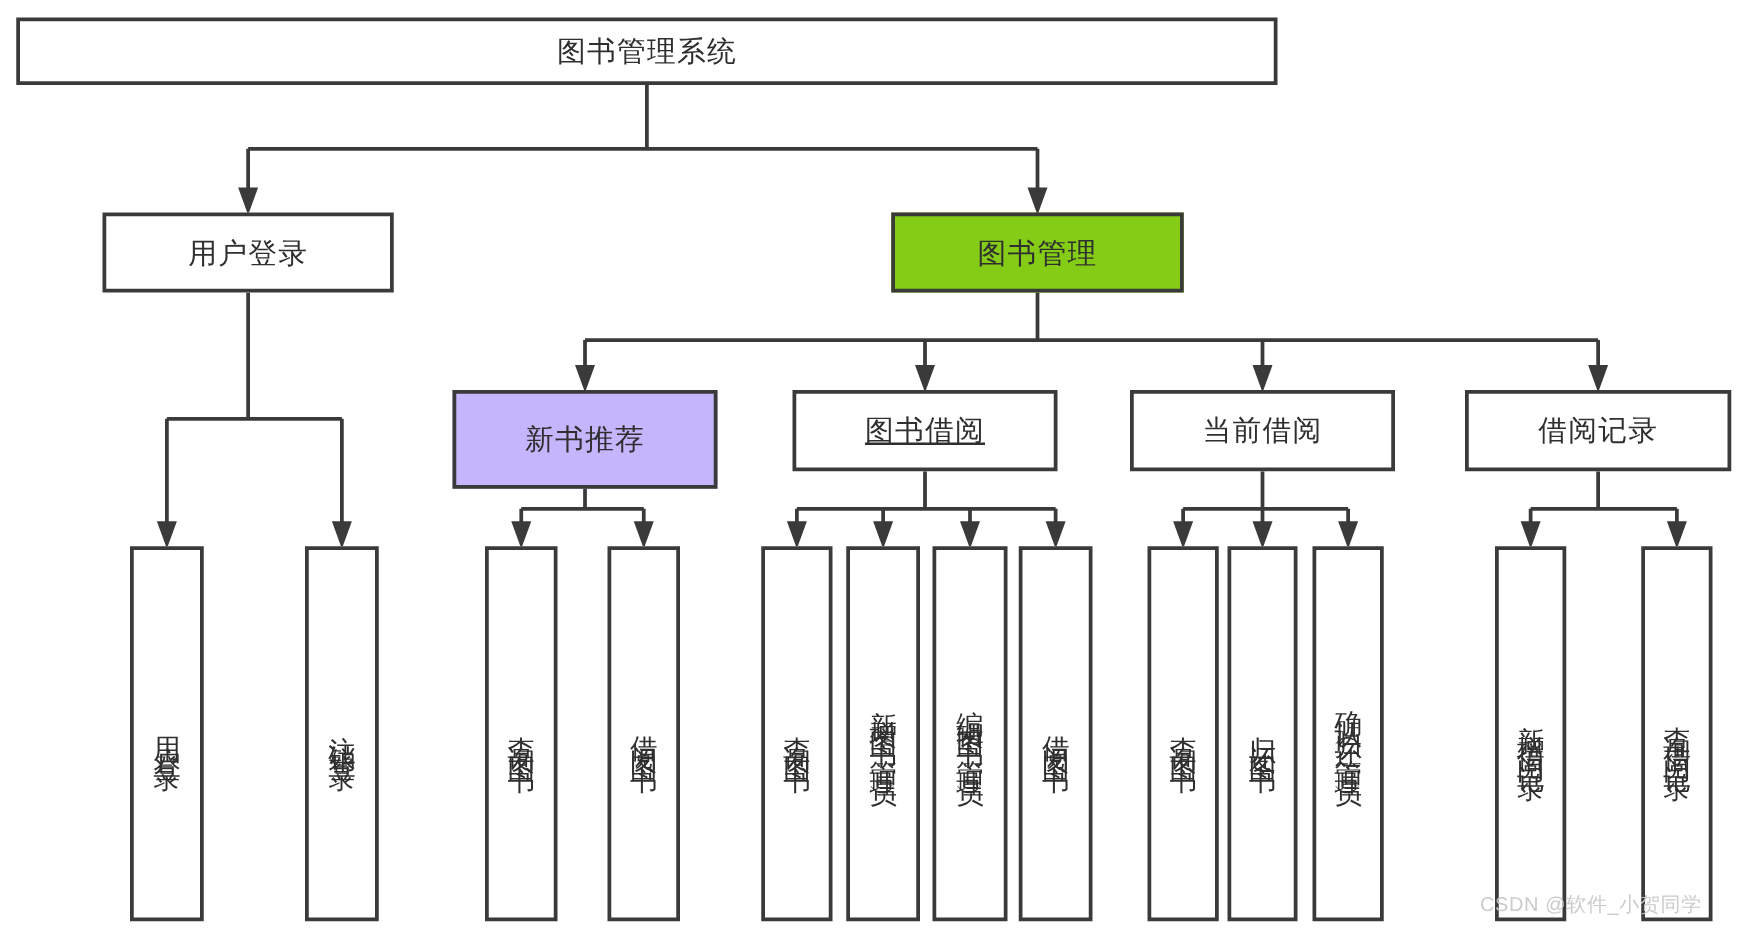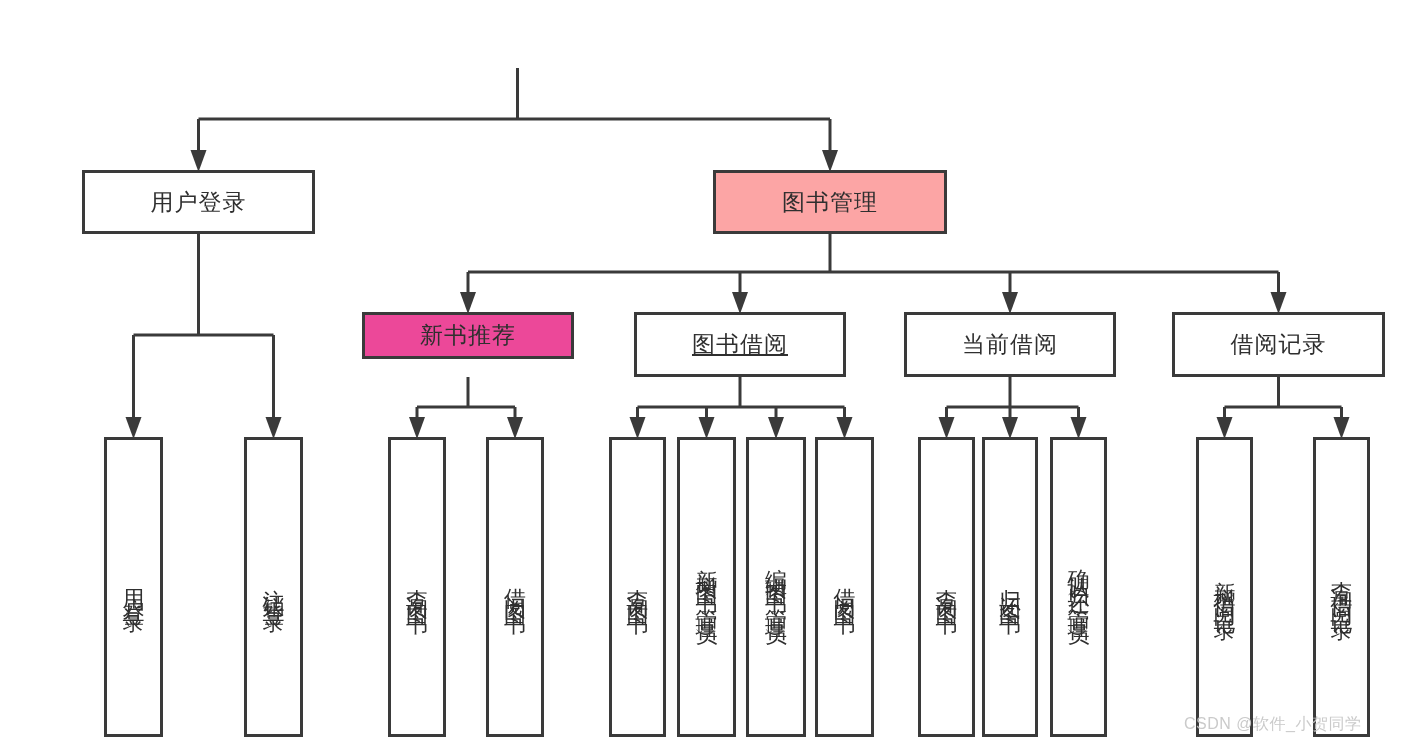--- a/index.html
+++ b/index.html
@@ -114,27 +114,30 @@
       <line x1="1078.5" y1="407" x2="1078.5" y2="421"></line>
       <polygon points="1078.5,439 1070.5,417 1086.5,417"></polygon>
       <line x1="1278.5" y1="377" x2="1278.5" y2="407"></line>
       <line x1="1224.5" y1="407" x2="1341.5" y2="407"></line>
       <line x1="1224.5" y1="407" x2="1224.5" y2="421"></line>
       <polygon points="1224.5,439 1216.5,417 1232.5,417"></polygon>
       <line x1="1341.5" y1="407" x2="1341.5" y2="421"></line>
       <polygon points="1341.5,439 1333.5,417 1349.5,417"></polygon>
     </svg>
   <div id="watermark" style="color: rgb(198, 198, 198);">CSDN @软件_小贺同学</div>
+<div class="node" style="left: 13px; top: 14px; width: 1009px; height: 54px; border-color: rgb(58, 58, 58); background: rgb(255, 255, 255); color: rgb(47, 47, 47);">
+      <span class="lbl">图书管理系统</span>
+    </div>
     <div class="node" style="left: 82px; top: 170px; width: 233px; height: 64px; border-color: rgb(58, 58, 58); background: rgb(255, 255, 255); color: rgb(47, 47, 47);">
       <span class="lbl">用户登录</span>
     </div>
-    <div class="node" style="left: 713px; top: 170px; width: 234px; height: 64px; border-color: rgb(58, 58, 58); background: #fca5a5; color: rgb(47, 47, 47);">
+    <div class="node" style="left: 713px; top: 170px; width: 234px; height: 64px; border-color: rgb(58, 58, 58); background: #84cc16; color: rgb(47, 47, 47);">
       <span class="lbl">图书管理</span>
     </div>
-    <div class="node" style="left: 362px; top: 312px; width: 212px; height: 47px; border-color: rgb(58, 58, 58); background: #ec4899; color: rgb(47, 47, 47);">
+    <div class="node" style="left: 362px; top: 312px; width: 212px; height: 79px; border-color: rgb(58, 58, 58); background: #c4b5fd; color: rgb(47, 47, 47);">
       <span class="lbl">新书推荐</span>
     </div>
     <div class="node" style="left: 634px; top: 312px; width: 212px; height: 65px; border-color: rgb(58, 58, 58); background: rgb(255, 255, 255); color: rgb(47, 47, 47); text-decoration: underline;">
       <span class="lbl">图书借阅</span>
     </div>
     <div class="node" style="left: 904px; top: 312px; width: 212px; height: 65px; border-color: rgb(58, 58, 58); background: rgb(255, 255, 255); color: rgb(47, 47, 47);">
       <span class="lbl">当前借阅</span>
     </div>
     <div class="node" style="left: 1172px; top: 312px; width: 213px; height: 65px; border-color: rgb(58, 58, 58); background: rgb(255, 255, 255); color: rgb(47, 47, 47);">
       <span class="lbl">借阅记录</span>

